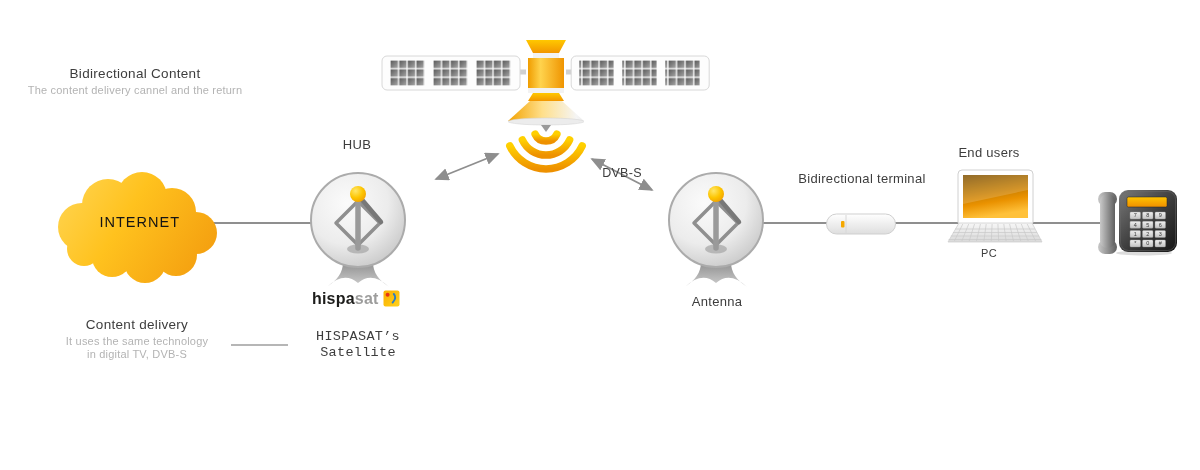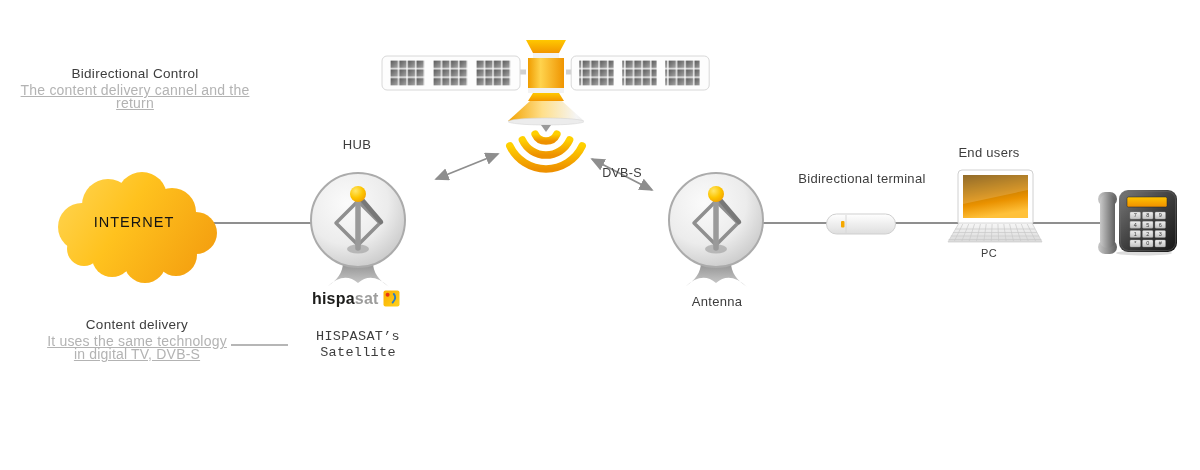--- a/index.html
+++ b/index.html
@@ -8,24 +8,24 @@
     font-family:"Liberation Sans","DejaVu Sans",sans-serif;
   }
   .abs{position:absolute;}
   .lbl{
     position:absolute;font-size:13px;color:#3d3d3d;text-align:center;
     letter-spacing:.3px;line-height:15px;white-space:nowrap;
   }
   .lbl-small{font-size:11px;}
   .note{position:absolute;text-align:center;}
   .note .t{font-size:13.5px;color:#3d3d3d;letter-spacing:.3px;margin-bottom:3px;}
-  .note .s{font-size:14px;color:#b3b3b3;letter-spacing:.2px;line-height:13px;text-decoration:underline;}
+  .note .s{font-size:11px;color:#b3b3b3;letter-spacing:.2px;line-height:13px;}
   .cloud-label{
     position:absolute;font-size:14.5px;color:#141414;letter-spacing:1px;
-    text-align:center;
+    text-align:right;
   }
   .cc{position:absolute;text-align:center;font-size:13.5px;color:#3d3d3d;
       letter-spacing:.3px;line-height:16px;font-family:Liberation Mono, monospace;}
   .logo{position:absolute;display:flex;}
   .logo .d{font-size:16px;font-weight:bold;color:#1d1d1b;letter-spacing:.2px;}
   .logo .l{font-size:16px;font-weight:bold;color:#9d9d9c;letter-spacing:.2px;}
   .logo svg{margin-left:4px;}
   svg{display:block;}
 </style>
 </head>
@@ -120,21 +120,21 @@
 
     <line x1="200" y1="223" x2="330" y2="223" stroke="#8f8f8f" stroke-width="2"></line>
     <line x1="755" y1="223" x2="1110" y2="223" stroke="#8f8f8f" stroke-width="2"></line>
     <line x1="231" y1="345" x2="288" y2="345" stroke="#9e9e9e" stroke-width="1.5"></line>
 
     <line x1="436" y1="179" x2="498" y2="154" stroke="#8e8e8e" stroke-width="1.8" marker-start="url(#ah)" marker-end="url(#ah)"></line>
     <line x1="592" y1="159" x2="652" y2="190" stroke="#8e8e8e" stroke-width="1.8" marker-start="url(#ah)" marker-end="url(#ah)"></line>
   </svg>
 
   <div class="note" style="left:15px;top:66px;width:240px">
-    <div class="t">Bidirectional Control</div>
+    <div class="t">Bidirectional Content</div>
     <div class="s">The content delivery cannel and the return</div>
   </div>
 
   <svg class="abs" style="left:378px;top:33px" width="340" height="105" viewBox="0 0 340 105">
     <defs>
       <pattern id="cellPL" patternUnits="userSpaceOnUse" x="12" y="27" width="8.6" height="8.7">
         <rect x="0.6" y="0.6" width="7.3" height="7.4" fill="url(#cellG)"></rect>
       </pattern>
       <pattern id="cellPR" patternUnits="userSpaceOnUse" x="204" y="27" width="8.6" height="8.7">
         <rect x="0.6" y="0.6" width="7.3" height="7.4" fill="url(#cellG)"></rect>

